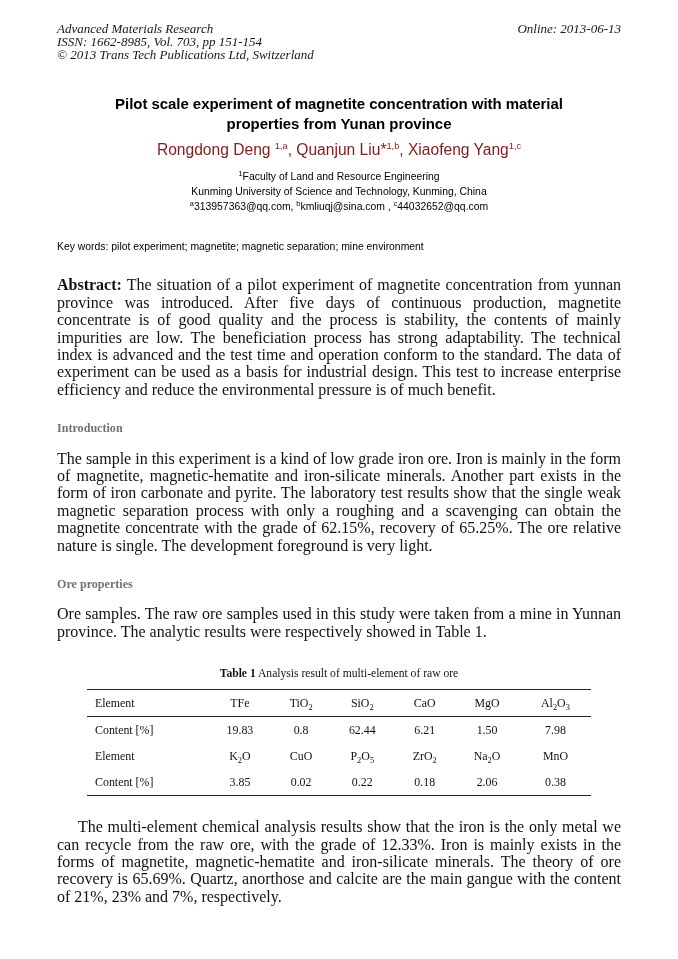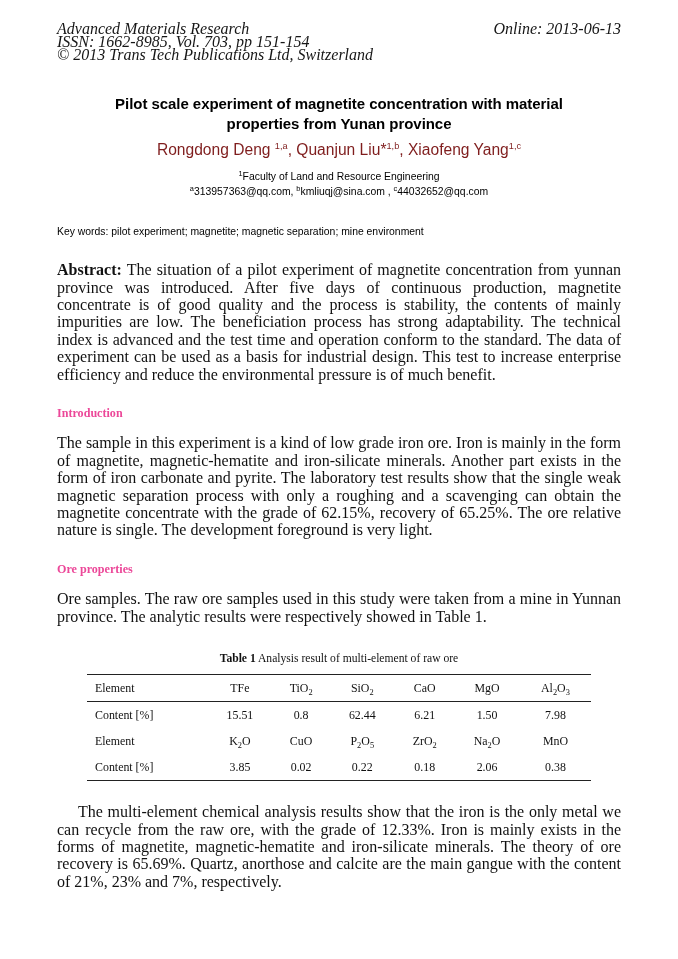--- a/index.html
+++ b/index.html
@@ -24,21 +24,21 @@
     background: #ffffff;
     box-sizing: border-box;
     padding: 22px 57px 0 57px;
   }
 
   
   .journal-header {
     position: relative;
     font-family: "Liberation Serif", "DejaVu Serif", serif;
     font-style: italic;
-    font-size: 16px;
+    font-size: 13px;
     line-height: 13.1px;
     color: #161616;
     min-height: 58px;
   }
   .journal-header .jh-left { display: block; }
   .journal-header .jh-left span { display: block; white-space: nowrap; }
   .journal-header .jh-right {
     position: absolute;
     right: 0;
     top: 0;
@@ -112,21 +112,21 @@
   }
   .abstract { margin-top: 22px; }
   .abstract .lead { font-weight: bold; }
 
   .section-heading {
     margin: 22px 0 0 0;
     font-family: "Liberation Serif", "DejaVu Serif", serif;
     font-weight: bold;
     font-size: 12.1px;
     line-height: 17.4px;
-    color: #ec4899;
+    color: #737373;
   }
   .para-after-heading { margin-top: 12px; }
   .run-in { font-weight: normal; }
   .indent-first { text-indent: 21px; }
 
   
   .table-block {
     margin: 26px auto 0 auto;
     width: 504px;
   }
@@ -185,20 +185,21 @@
   </div>
 
   <h1 class="title">Pilot scale experiment of magnetite concentration with material properties from Yunan province</h1>
 
   <div class="authors">
     <span>Rongdong Deng </span><sup>1,a</sup><span>, </span><span>Quanjun Liu*</span><sup>1,b</sup><span>, </span><span>Xiaofeng Yang</span><sup>1,c</sup>
   </div>
 
   <div class="affiliation">
     <span class="aff-line"><sup>1</sup><span>Faculty of Land and Resource Engineering</span></span>
+    <span class="aff-line">Kunming University of Science and Technology, Kunming, China</span>
     <span class="aff-line"><sup>a</sup><span>313957363@qq.com, </span><sup>b</sup><span>kmliuqj@sina.com , </span><sup>c</sup><span>44032652@qq.com</span></span>
   </div>
 
   <div class="keywords">
     <span class="kw-label">Key words:</span><span> pilot experiment; magnetite; magnetic separation; mine environment</span>
   </div>
 
   <p class="para abstract">
     <span class="lead">Abstract:</span><span> The situation of a pilot experiment of magnetite concentration from yunnan province was introduced.  After five days of continuous production, magnetite concentrate is of good quality and the process is stability, the contents of mainly impurities are low. The beneficiation process has strong adaptability. The technical index is advanced and the test time and operation conform to the standard. The data of experiment can be used as a basis for industrial design. This test to increase enterprise efficiency and reduce the environmental pressure is of much benefit.</span>
   </p>
@@ -221,21 +222,21 @@
           <td class="c0">Element</td>
           <td class="cd"><span>TFe</span></td>
           <td class="cd"><span>TiO</span><sub>2</sub></td>
           <td class="cd"><span>SiO</span><sub>2</sub></td>
           <td class="cd"><span>CaO</span></td>
           <td class="cd"><span>MgO</span></td>
           <td class="cd"><span>Al</span><sub>2</sub><span>O</span><sub>3</sub></td>
         </tr>
         <tr>
           <td class="c0">Content [%]</td>
-          <td class="cd">15.51</td>
+          <td class="cd">19.83</td>
           <td class="cd">0.8</td>
           <td class="cd">62.44</td>
           <td class="cd">6.21</td>
           <td class="cd">1.50</td>
           <td class="cd">7.98</td>
         </tr>
         <tr>
           <td class="c0">Element</td>
           <td class="cd"><span>K</span><sub>2</sub><span>O</span></td>
           <td class="cd"><span>CuO</span></td>

